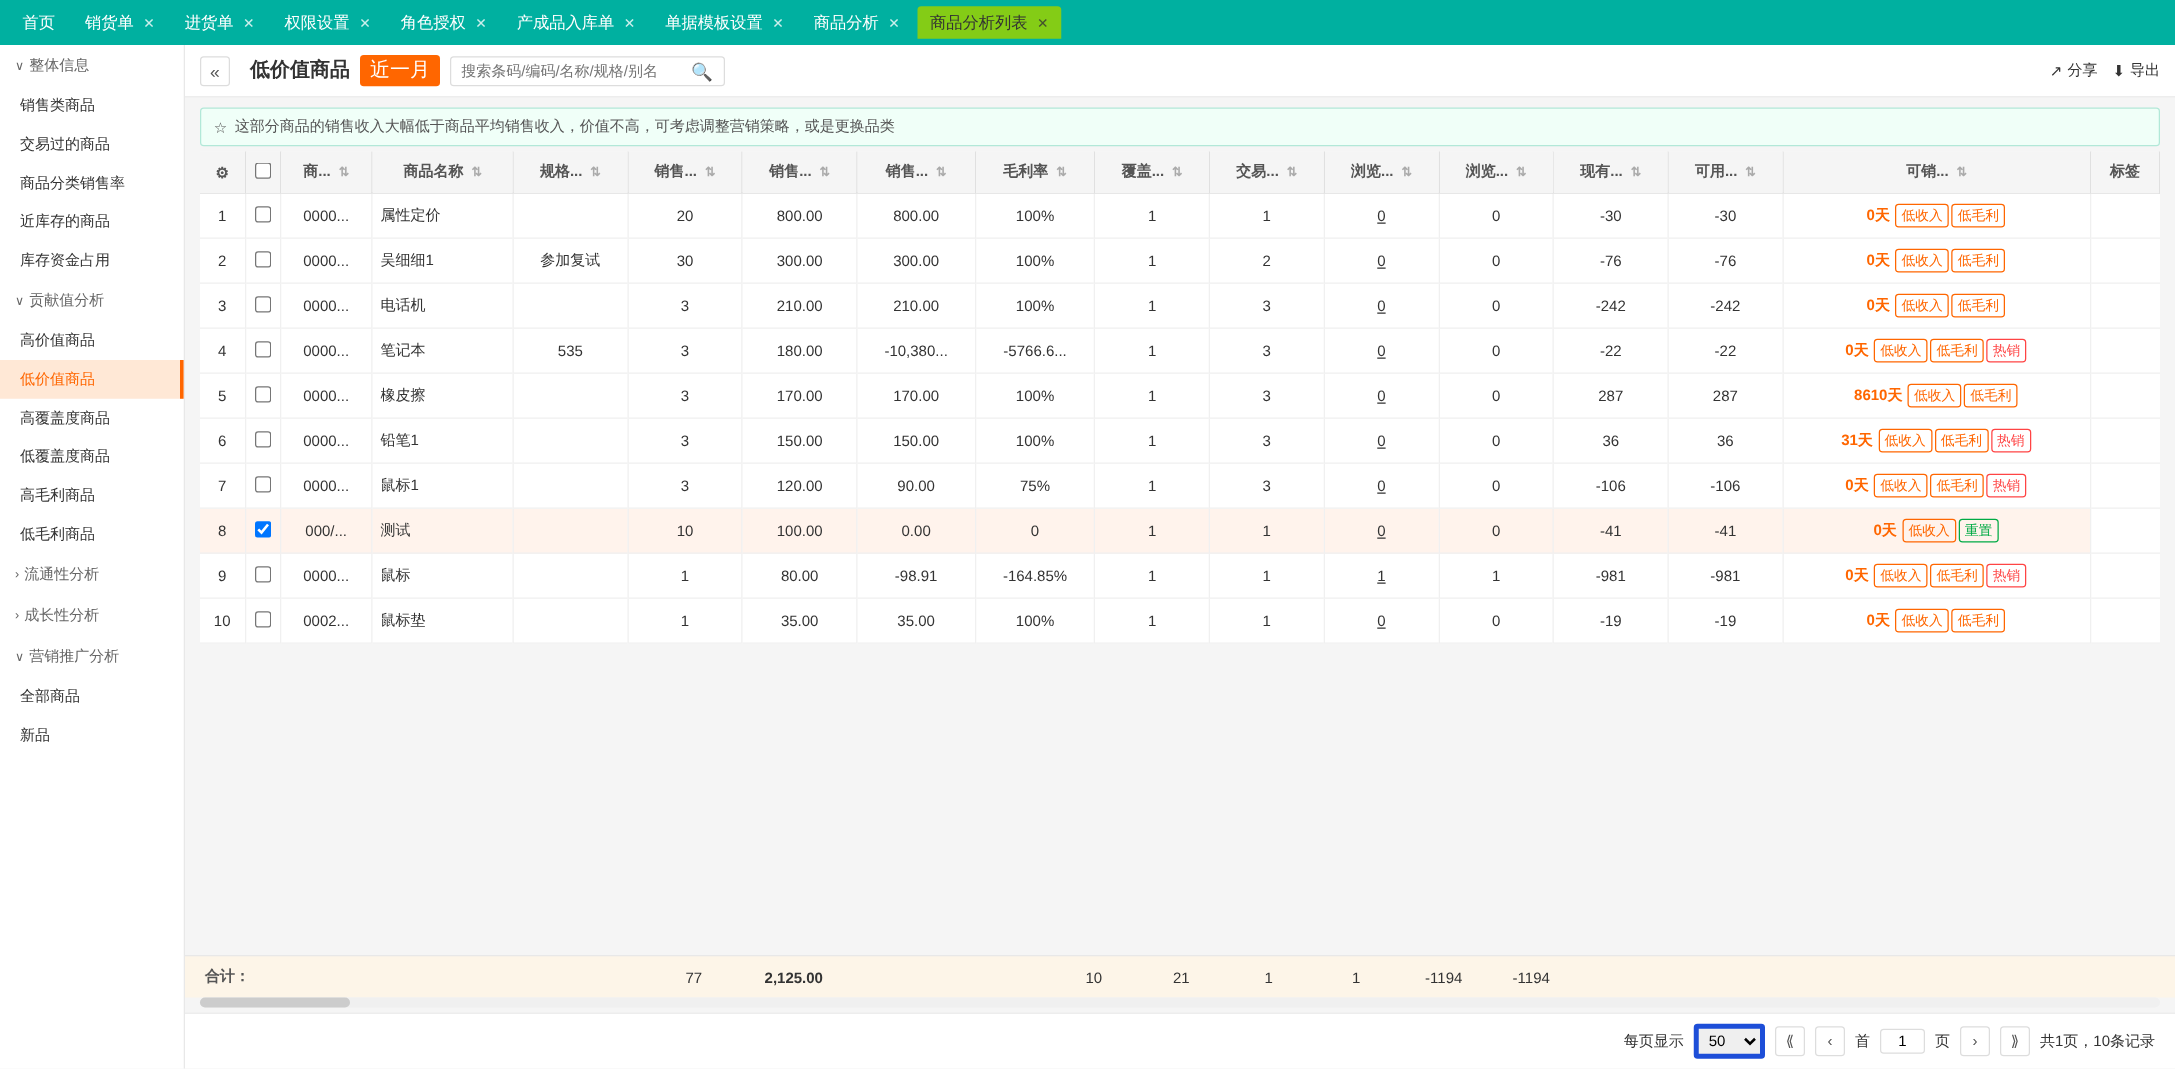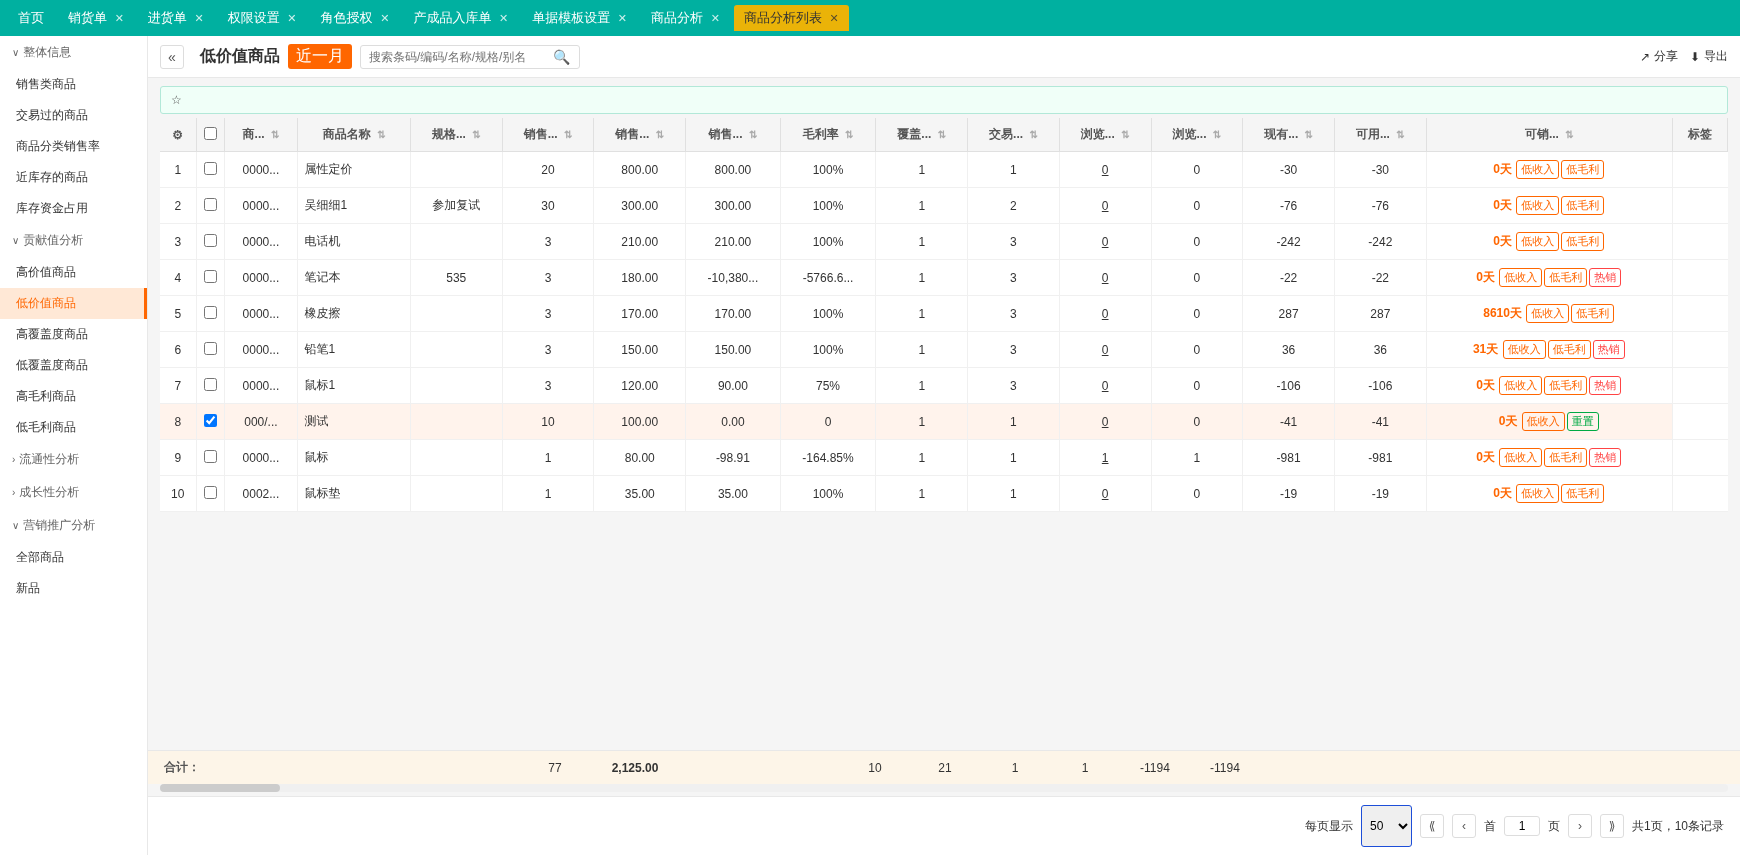--- a/index.html
+++ b/index.html
@@ -15,21 +15,21 @@
       gap: 4px;
     }
     .nav-item {
       color: #fff;
       padding: 4px 10px;
       border-radius: 3px 3px 0 0;
       cursor: pointer;
       white-space: nowrap;
       font-size: 13px;
     }
-    .nav-item.active { background: #eab308; color: #333; }
+    .nav-item.active { background: #84cc16; color: #333; }
     .nav-item .close { margin-left: 4px; font-size: 11px; opacity: 0.8; }
 
     
     .main-layout {
       display: flex;
       height: calc(855px - 36px);
     }
 
     
     .sidebar {
@@ -219,23 +219,23 @@
       align-items: center;
       justify-content: flex-end;
       padding: 8px 16px;
       background: #fff;
       border-top: 1px solid #e8e8e8;
       gap: 8px;
       font-size: 12px;
       color: #333;
     }
     .pagination select {
-      border: 1px solid #1d4ed8;
-      border-radius: 3px;
-      padding: 12px 4px;
+      border: 4px solid #1d4ed8;
+      border-radius: 3px;
+      padding: 2px 4px;
     }
     .page-btn {
       width: 24px;
       height: 24px;
       border: 1px solid #ddd;
       background: #fff;
       border-radius: 3px;
       cursor: pointer;
       display: flex;
       align-items: center;
@@ -356,20 +356,21 @@
         </div>
         <div class="header-btn">
           <span>⬇</span>
           <span>导出</span>
         </div>
       </div>
     </div>
 
     <div class="info-bar">
       <span>☆</span>
+      <span>这部分商品的销售收入大幅低于商品平均销售收入，价值不高，可考虑调整营销策略，或是更换品类</span>
     </div>
 
     <div class="table-area">
       <table>
         <thead>
           <tr>
             <th style="width:36px;">⚙</th>
             <th style="width:28px;"><input type="checkbox" style=""></th>
             <th>商... <span class="sort-arrows">⇅</span></th>
             <th>商品名称 <span class="sort-arrows">⇅</span></th>

